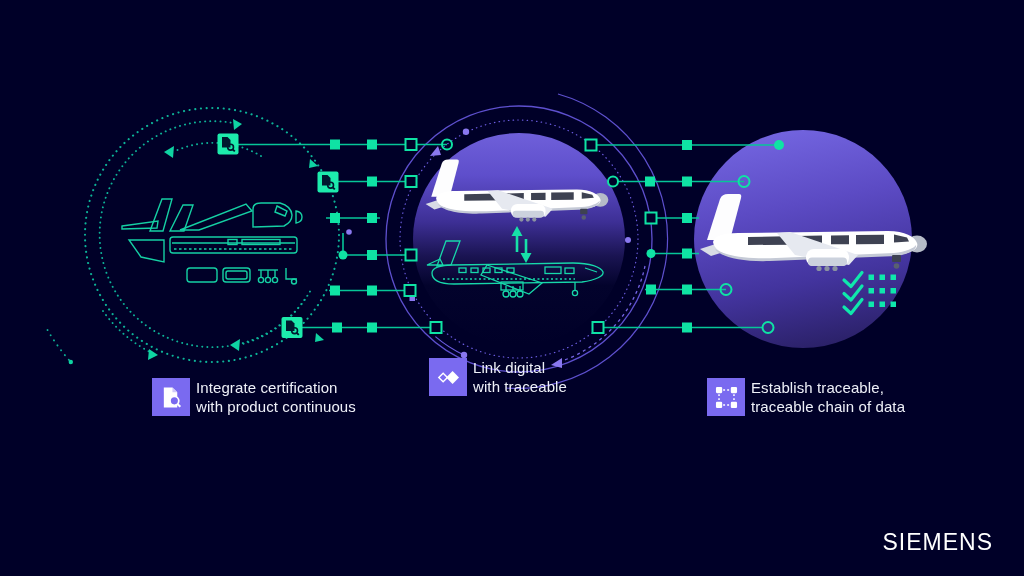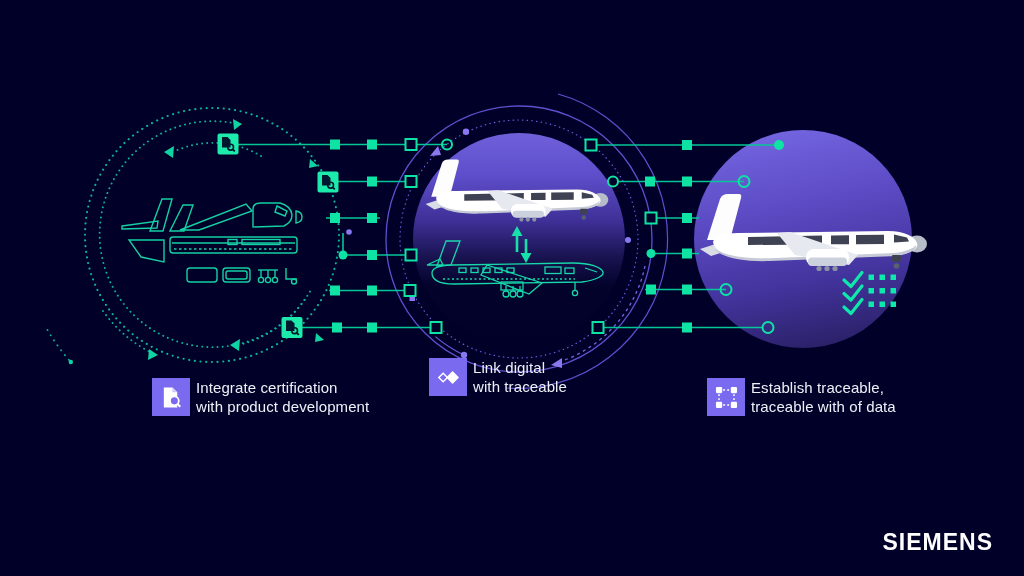--- a/index.html
+++ b/index.html
@@ -7,21 +7,21 @@
          font-family:"Liberation Sans",sans-serif;}
   .stage svg.scene{position:absolute;left:0;top:0;}
   .steps{position:absolute;left:0;top:0;width:100%;height:100%;pointer-events:none;}
   .step{position:absolute;display:flex;align-items:center;gap:6px;}
   .step-icon{width:38px;height:38px;background:#7a6af0;display:flex;align-items:center;justify-content:center;flex:0 0 38px;}
   .step-text{color:#eef0f8;font-size:15px;line-height:19px;letter-spacing:.1px;}
   .step-text span{display:block;white-space:nowrap;}
   #step1{left:152px;top:378px;}
   #step2{left:429px;top:358px;}
   #step3{left:707px;top:378px;}
-  .logo{position:absolute;right:31px;top:529px;color:#ffffff;font-size:23px;font-weight:700;
+  .logo{position:absolute;right:31px;top:529px;color:#ffffff;font-size:23px;font-weight:400;
         letter-spacing:1px;font-family:"Liberation Sans",sans-serif;}
 </style>
 </head>
 <body>
 
 <div class="stage">
 
 <svg class="scene" width="1024" height="576" viewBox="0 0 1024 576">
   <defs>
     <linearGradient id="midGrad" x1="0" y1="0" x2="0" y2="1">
@@ -254,21 +254,21 @@
     <div class="step-icon">
       <svg width="23" height="23" viewBox="0 0 24 24">
         <path d="M4,1.5 h9 l5,5 v16 h-14 Z" fill="#ffffff"></path>
         <path d="M13,1.5 l5,5 h-5 Z" fill="#cfc9f8"></path>
         <circle cx="15" cy="15.5" r="4.6" fill="#7a6af0" stroke="#ffffff" stroke-width="1.8"></circle>
         <line x1="18.2" y1="18.7" x2="21.2" y2="21.7" stroke="#ffffff" stroke-width="2.2"></line>
       </svg>
     </div>
     <div class="step-text">
       <span>Integrate certification</span>
-      <span>with product development</span>
+      <span>with product continuous</span>
     </div>
   </div>
 
   <div class="step" id="step2">
     <div class="step-icon">
       <svg width="23" height="23" viewBox="0 0 24 24">
         <rect x="3.2" y="8.8" width="6.4" height="6.4" transform="rotate(45 6.4 12)" fill="none" stroke="#ffffff" stroke-width="1.5"></rect>
         <rect x="11.5" y="7.25" width="9.5" height="9.5" transform="rotate(45 16.25 12)" fill="#ffffff"></rect>
       </svg>
     </div>
@@ -283,20 +283,20 @@
       <svg width="23" height="23" viewBox="0 0 24 24">
         <path d="M8.5,4.2 H15.5 M19.8,8.5 V15.5 M8.5,19.8 H15.5 M4.2,8.5 V15.5" stroke="#ffffff" stroke-width="1.6" stroke-dasharray="2 2.2" fill="none"></path>
         <rect x="1" y="1" width="6.5" height="6.5" rx="1.2" fill="#ffffff"></rect>
         <rect x="16.5" y="1" width="6.5" height="6.5" rx="1.2" fill="#ffffff"></rect>
         <rect x="1" y="16.5" width="6.5" height="6.5" rx="1.2" fill="#ffffff"></rect>
         <rect x="16.5" y="16.5" width="6.5" height="6.5" rx="1.2" fill="#ffffff"></rect>
       </svg>
     </div>
     <div class="step-text">
       <span>Establish traceable,</span>
-      <span>traceable with of data</span>
+      <span>traceable chain of data</span>
     </div>
   </div>
 </div>
 
 <div class="logo">SIEMENS</div>
 
 </div>
 
 </body></html>

